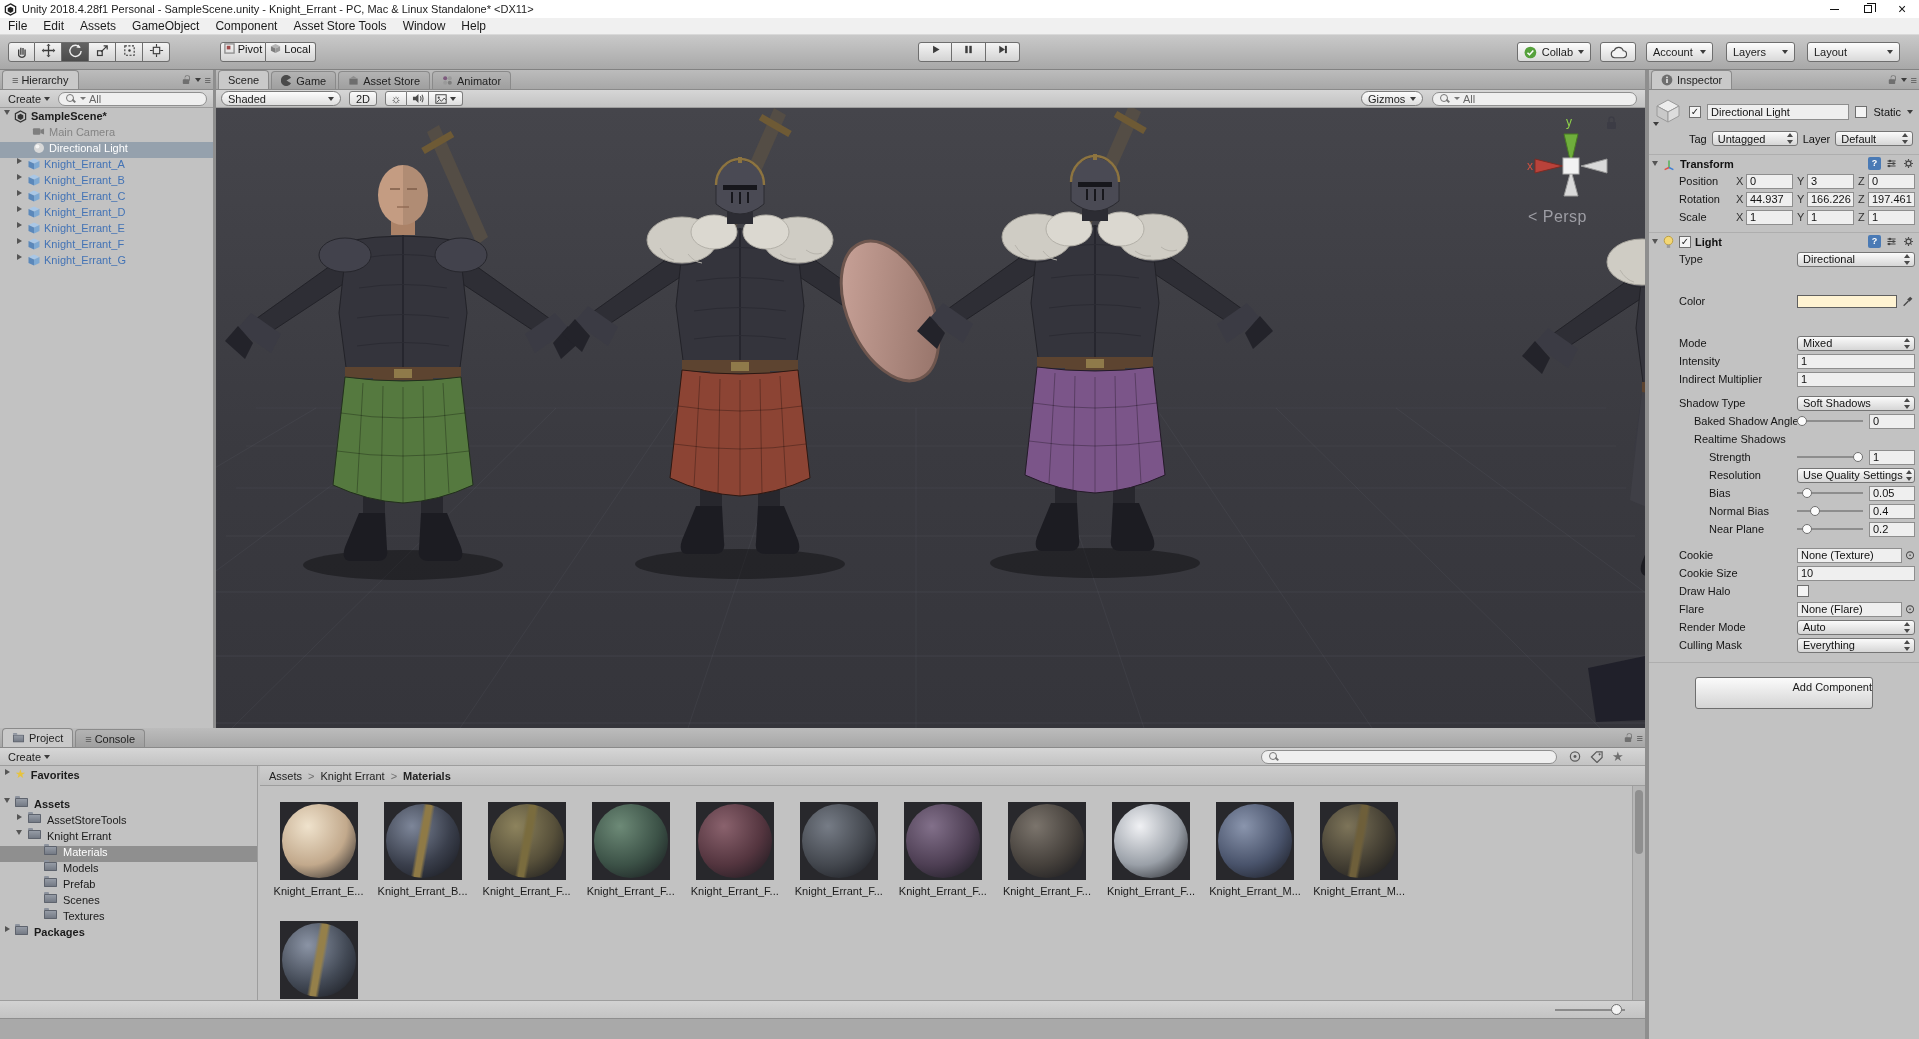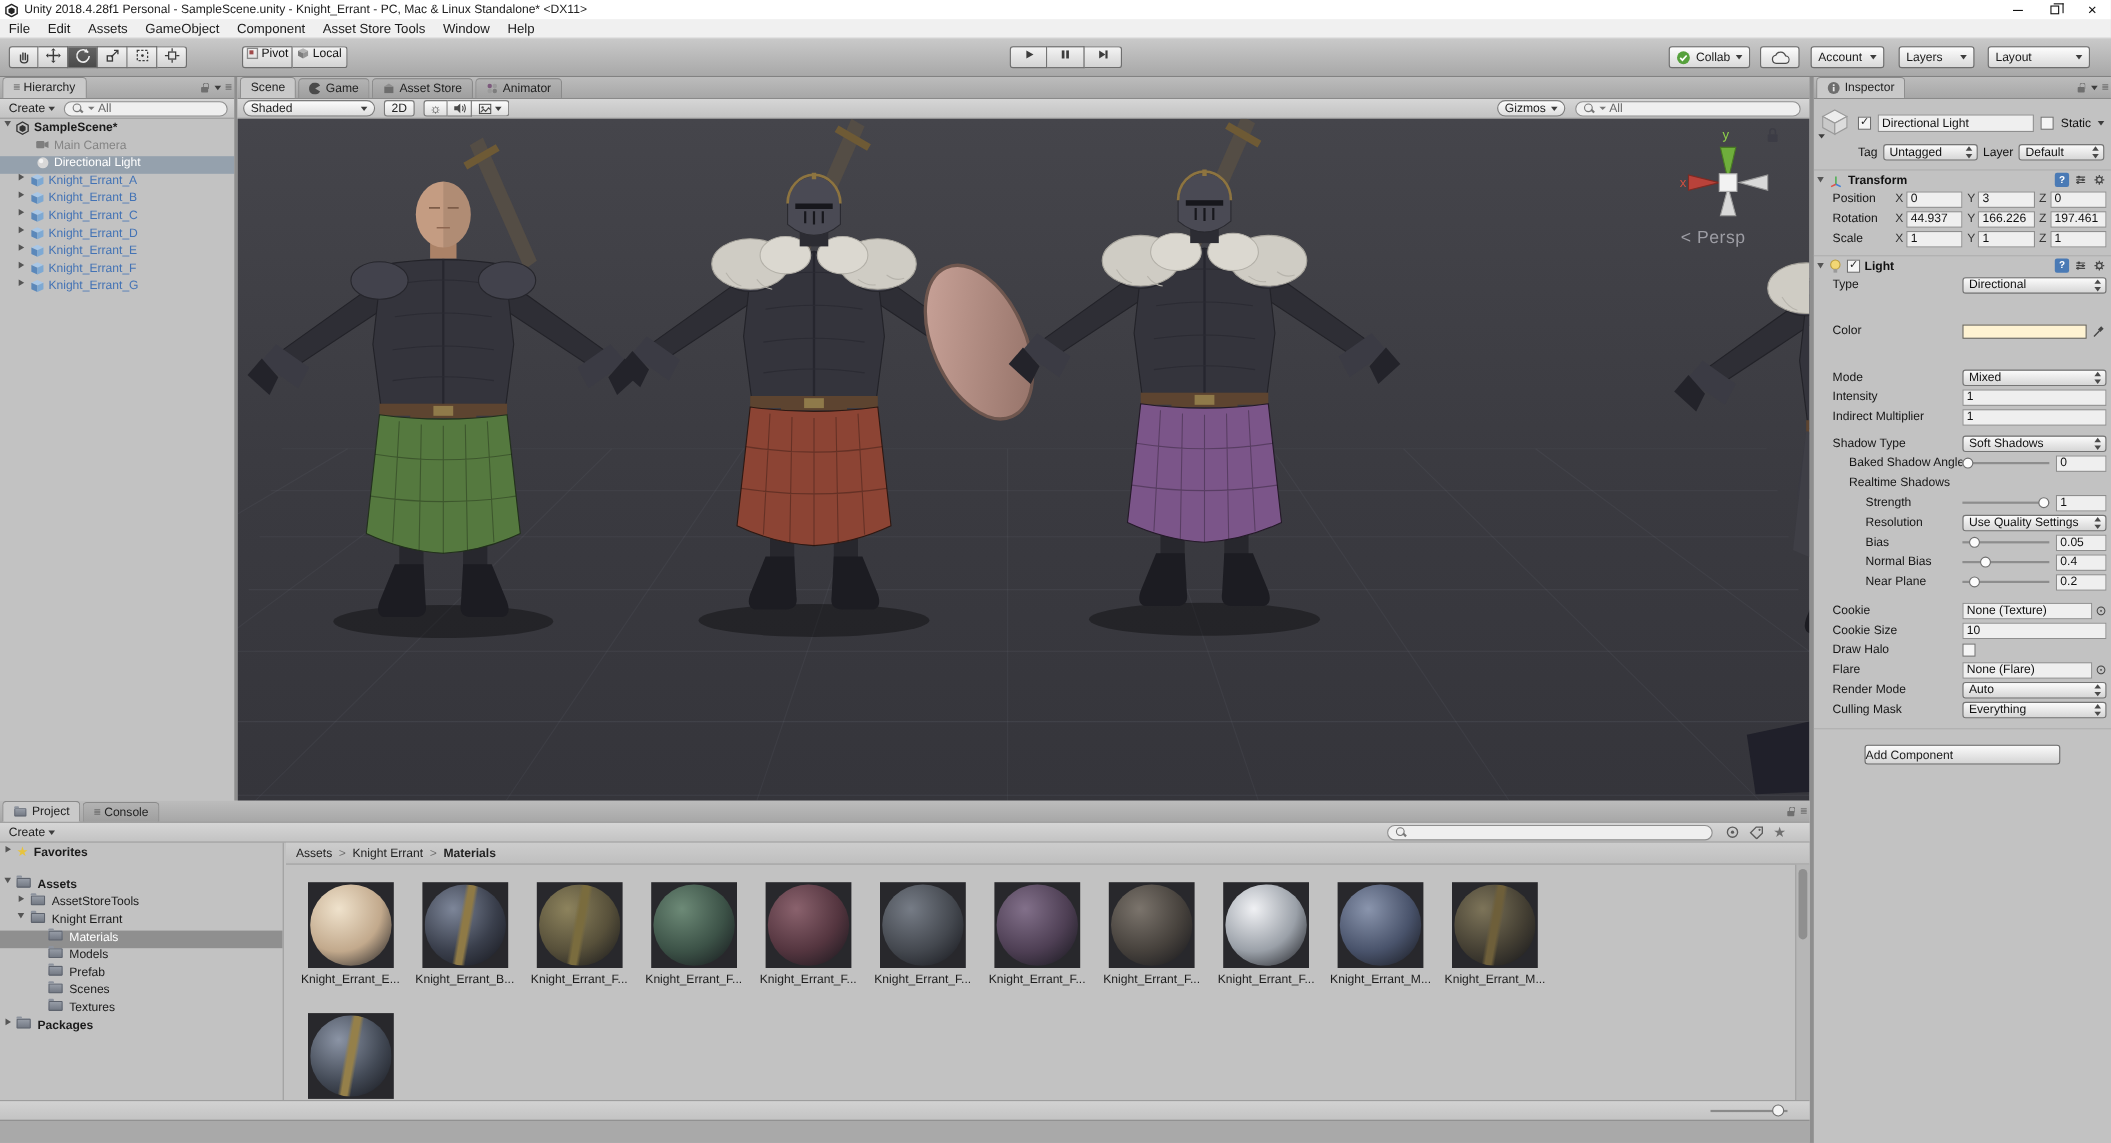--- a/index.html
+++ b/index.html
@@ -52,39 +52,39 @@
   .star{color:#e7c33c;font-size:12px;line-height:10px}
   
   .ctrlbar{height:18px;background:linear-gradient(#d6d6d6,#c2c2c2);border-bottom:1px solid #9d9d9d;position:relative;display:flex;align-items:center}
   .popsm{height:15px;border:1px solid #7c7c7c;border-radius:8px;background:linear-gradient(#fcfcfc,#dedede);display:flex;align-items:center;padding:0 6px;font-size:11px;color:#222;gap:4px}
   .sqbtn{height:15px;border:1px solid #7c7c7c;background:linear-gradient(#fcfcfc,#dedede);display:flex;align-items:center;justify-content:center;padding:0 4px;font-size:11px;color:#222;gap:2px}
   .viewport{position:absolute;left:0;top:38px;width:1429px;height:620px;background:linear-gradient(#45454b,#3a3a40 55%,#35353b);overflow:hidden}
   .gizmo{position:absolute;right:22px;top:4px;width:104px;height:118px}
   .persp{position:absolute;right:36px;top:96px;color:#9d9da4;font-size:16px;letter-spacing:.5px}
   
   .insp-body{padding-top:2px}
-  .irow{min-height:18px;display:flex;align-items:center;padding-left:17px;padding-right:4px;position:relative}
+  .irow{min-height:18px;display:flex;align-items:center;padding-left:30px;padding-right:4px;position:relative}
   .ilab{width:118px;flex:none;overflow:hidden;white-space:nowrap;color:#161616}
   .ilab.i1{padding-left:15px}
   .ilab.i2{padding-left:30px}
   .fld{height:15px;background:#efefef;border:1px solid #8e8e8e;padding:0 3px;display:flex;align-items:center;flex:1;overflow:hidden;white-space:nowrap}
   .pop{height:15px;border:1px solid #757575;border-radius:3px;background:linear-gradient(#fbfbfb,#d6d6d6);display:flex;align-items:center;justify-content:space-between;padding:0 3px 0 5px;flex:1;overflow:hidden;white-space:nowrap}
   .ud{width:7px;height:11px;position:relative;flex:none;margin-left:3px}
   .ud:before{content:"";position:absolute;left:0;top:0;border-left:3.5px solid transparent;border-right:3.5px solid transparent;border-bottom:4px solid #4a4a4a}
   .ud:after{content:"";position:absolute;left:0;bottom:0;border-left:3.5px solid transparent;border-right:3.5px solid transparent;border-top:4px solid #4a4a4a}
   .cb{width:12px;height:12px;background:#f4f4f4;border:1px solid #6f6f6f;font-size:10px;line-height:10px;text-align:center;color:#1d1d1d;flex:none}
   .chead{height:18px;display:flex;align-items:center;gap:4px;padding:0 4px 0 3px;border-top:1px solid #aeaeae;margin-top:2px}
   .chead .ttl{font-weight:bold;font-size:11px;color:#111}
   .hicons{margin-left:auto;display:flex;align-items:center;gap:4px}
   .helpic{width:13px;height:13px;background:#4a7ab5;border-radius:2px;color:#fff;font-size:9px;line-height:13px;text-align:center;font-weight:bold}
   .sl{position:relative;height:12px;flex:1;margin-right:6px}
   .sl .tr{position:absolute;left:0;right:0;top:5px;height:2px;background:#8d8d8d}
   .sl .kn{position:absolute;top:1px;width:10px;height:10px;border-radius:50%;background:#fcfcfc;border:1px solid #6f6f6f}
   .vfld{width:46px;flex:none;height:15px;background:#efefef;border:1px solid #8e8e8e;padding:0 3px;display:flex;align-items:center}
-  .addcomp{display:block;margin:14px auto 0;width:178px;height:18px;border:1px solid #6e6e6e;border-radius:3px;background:linear-gradient(#fbfbfb,#d4d4d4);font-size:11px;color:#1a1a1a;text-align:left;line-height:19px}
+  .addcomp{display:block;margin:14px auto 0;width:178px;height:32px;border:1px solid #6e6e6e;border-radius:3px;background:linear-gradient(#fbfbfb,#d4d4d4);font-size:11px;color:#1a1a1a;text-align:right;line-height:19px}
   .swatch{flex:1;height:13px;border:1px solid #5f5f5f;background:#fff3d2}
   
   .cell{width:101px;display:inline-block;vertical-align:top}
   .thumb{width:78px;height:78px;margin:0 auto;background:#28282c;display:flex;align-items:center;justify-content:center}
   .mat-sphere{width:74px;height:74px;border-radius:50%}
   .mlabel{margin-top:5px;font-size:11px;color:#1c1c1c;text-align:center;white-space:nowrap;overflow:hidden}
   .bcrumb{height:20px;background:linear-gradient(#cdcdcd,#bfbfbf);border-bottom:1px solid #9d9d9d;display:flex;align-items:center;gap:6px;padding-left:9px;font-size:11px;color:#222}
   .bsep{color:#6f6f6f}
   .scrollv{position:absolute;right:0;top:20px;bottom:0;width:13px;background:#b6b6b6;border-left:1px solid #a0a0a0}
   .scrollv .th{position:absolute;left:2px;right:2px;top:4px;height:64px;background:#8f8f8f;border-radius:4px}

